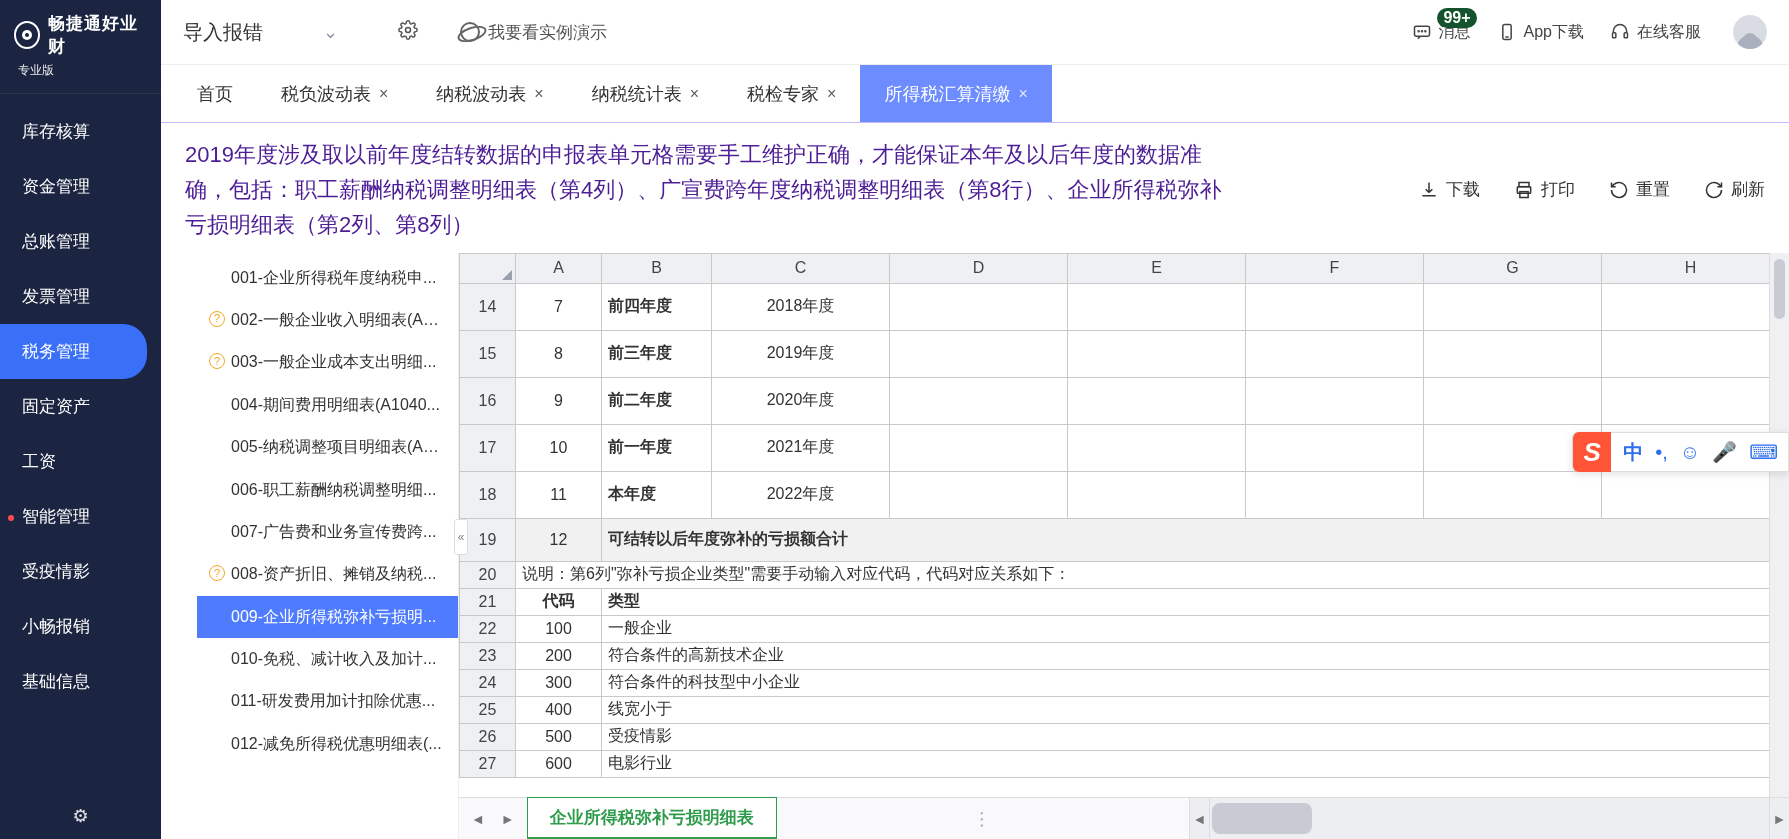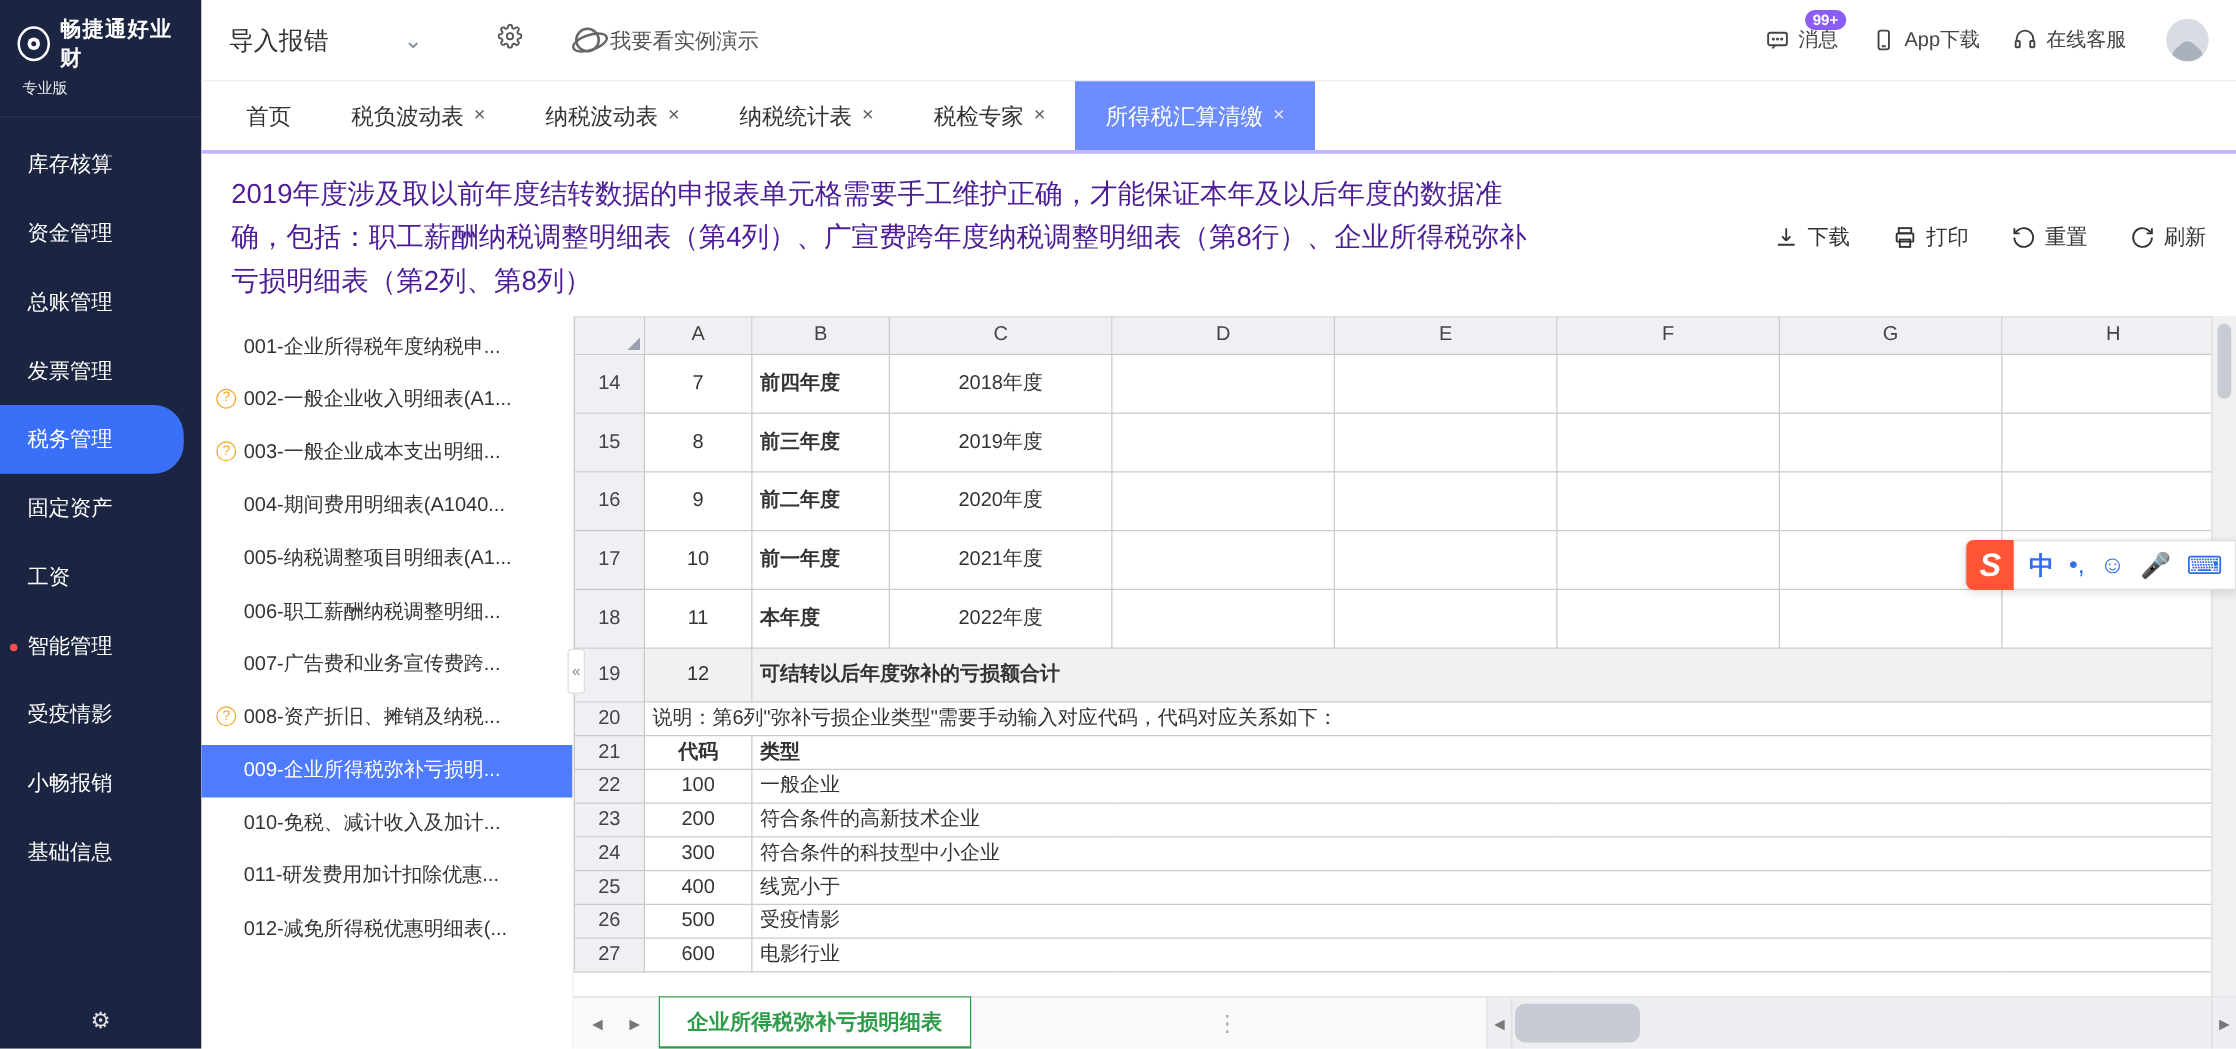--- a/index.html
+++ b/index.html
@@ -25,38 +25,38 @@
 .topbar { height: 65px; display: flex; align-items: center; padding: 0 22px; border-bottom: 1px solid #eee; gap: 18px; }
 .breadcrumb { display: flex; align-items: center; gap: 20px; flex: 0 0 auto; }
 .bc-title { font-size: 20px; color: #333; }
 .bc-chevron { color: #8a8fa3; font-size: 18px; padding: 0 40px; }
 .bc-gear { color: #555; font-size: 20px; }
 .demo-link { display: flex; align-items: center; gap: 8px; color: #555; font-size: 17px; margin-left: 24px; }
 .planet { width: 20px; height: 20px; border: 2px solid #666; border-radius: 50%; position: relative; }
 .planet::after { content: ""; position: absolute; width: 26px; height: 10px; border: 2px solid #666; border-radius: 50%; top: 3px; left: -5px; transform: rotate(-18deg); }
 .topbar-right { margin-left: auto; display: flex; align-items: center; gap: 26px; color: #444; font-size: 16px; }
 .tb-item { display: flex; align-items: center; gap: 7px; position: relative; cursor: pointer; }
-.badge { position: absolute; top: -14px; right: -6px; background: #8b5cf6; color: #fff; font-size: 12px; padding: 1px 6px; border-radius: 10px; font-weight: 600; }
+.badge { position: absolute; top: -14px; right: -6px; background: #14532d; color: #fff; font-size: 16px; padding: 1px 6px; border-radius: 10px; font-weight: 600; }
 .avatar { width: 34px; height: 34px; border-radius: 50%; background: #d9dce3; margin-left: 6px; display: flex; align-items: flex-end; justify-content: center; overflow: hidden; }
 .avatar-head { width: 14px; height: 14px; border-radius: 50%; background: #aab0bd; margin-bottom: 2px; box-shadow: 0 8px 0 6px #aab0bd; }
 
-.tabs { height: 58px; display: flex; align-items: stretch; border-bottom: 3px solid #c4b5fd; padding: 0 12px; }
+.tabs { height: 58px; display: flex; align-items: stretch; border-bottom: 1px solid #c4b5fd; padding: 0 12px; }
 .tab { display: flex; align-items: center; padding: 0 24px; font-size: 18px; color: #333; gap: 8px; cursor: pointer; }
 .tab.active { background: #6c8cff; color: #fff; }
 .tab .x { font-size: 16px; opacity: 0.8; }
 
 .toolbar { display: flex; align-items: center; padding: 14px 24px 10px; gap: 30px; }
 .warning { color: #4c1d95; font-size: 22px; line-height: 1.6; max-width: 1050px; }
 .actions { margin-left: auto; display: flex; gap: 34px; color: #333; font-size: 17px; }
 .act { display: flex; align-items: center; gap: 7px; cursor: pointer; justify-content: space-between; }
 
 .content { flex: 1; display: flex; min-height: 0; position: relative; }
 
 .report-list { width: 298px; border-right: 1px solid #eee; overflow-y: auto; flex-shrink: 0; padding-top: 4px; }
-.rl-item { padding: 10px 14px 10px 34px; font-size: 16px; color: #333; cursor: pointer; white-space: nowrap; overflow: hidden; text-overflow: ellipsis; position: relative; line-height: 1.4; }
+.rl-item { padding: 10px 14px 10px 34px; font-size: 16px; color: #333; cursor: pointer; white-space: nowrap; overflow: hidden; text-overflow: ellipsis; position: relative; line-height: 1.4; margin-left: 36px; }
 .rl-item.active { background: #4f7cff; color: #fff; }
 .rl-item .q { position: absolute; left: 12px; top: 12px; width: 16px; height: 16px; border: 1.5px solid #f5a623; color: #f5a623; border-radius: 50%; font-size: 11px; display: flex; align-items: center; justify-content: center; }
 
 .collapse-handle { position: absolute; left: 293px; top: 266px; width: 14px; height: 36px; background: #fff; border: 1px solid #ddd; border-radius: 3px; display: flex; align-items: center; justify-content: center; font-size: 12px; color: #888; cursor: pointer; z-index: 5; }
 
 .sheet-area { flex: 1; display: flex; flex-direction: column; min-width: 0; position: relative; }
 .sheet-scroll { flex: 1; overflow: auto; }
 table.grid { border-collapse: collapse; table-layout: fixed; }
 table.grid th, table.grid td { border: 1px solid #c9c9c9; height: 30px; padding: 0 6px; font-size: 16px; background: #fff; overflow: hidden; white-space: nowrap; }
 table.grid th { background: #eef0f4; font-weight: 400; text-align: center; color: #444; }

